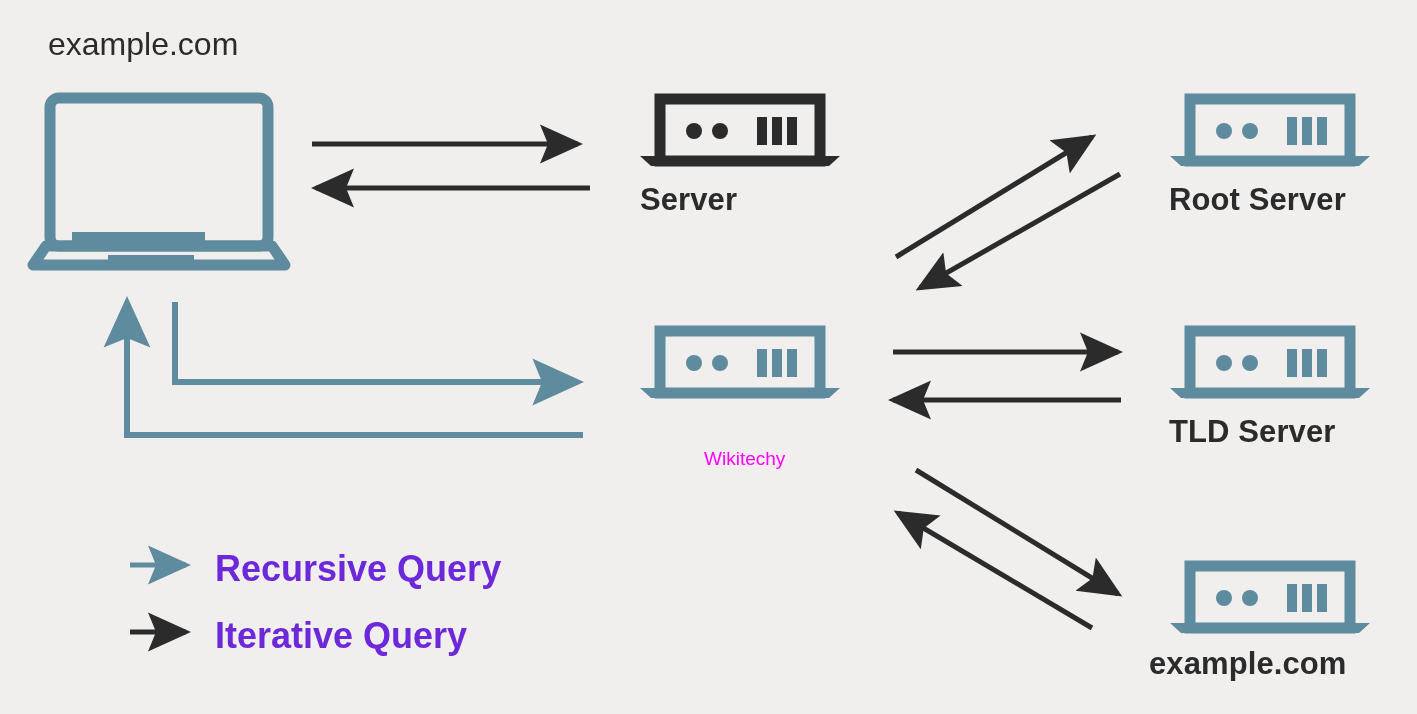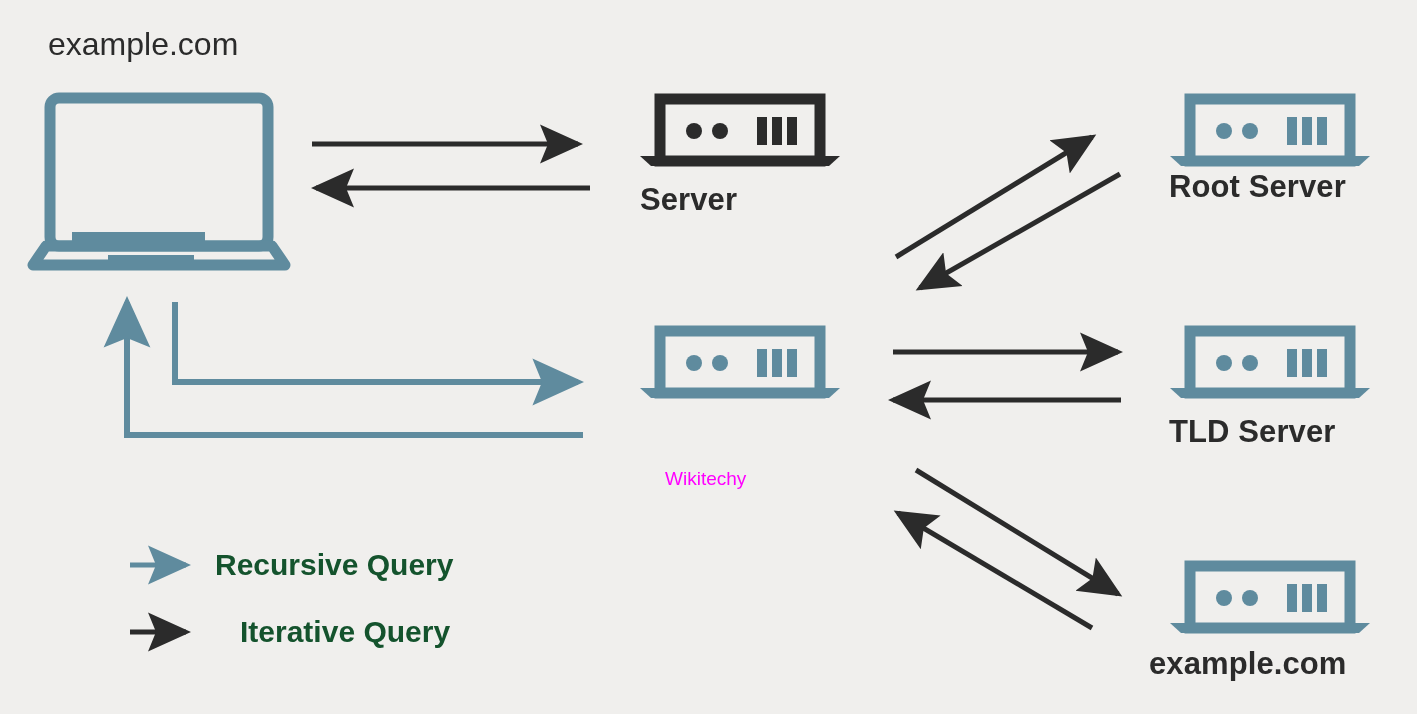--- a/index.html
+++ b/index.html
@@ -44,22 +44,22 @@
   }
   .watermark {
     position: absolute;
     color: #ff00ff;
     font-size: 19px;
     font-weight: 500;
     white-space: nowrap;
   }
   .legend-label {
     position: absolute;
-    color: #14532d;
-    font-size: 30px;
+    color: #6d28d9;
+    font-size: 36px;
     font-weight: 600;
     white-space: nowrap;
   }
 </style>
 </head>
 <body>
 
 <div id="stage">
 
   <svg id="diagram-svg" viewBox="0 0 1417 714">
@@ -150,26 +150,26 @@
     <line x1="1092" y1="628" x2="898" y2="513" stroke="#2b2b2b" stroke-width="5" marker-end="url(#arrow-dark)"></line>
 
     <line x1="130" y1="565" x2="186" y2="565" stroke="#5f8b9e" stroke-width="5" marker-end="url(#arrow-blue)"></line>
     <line x1="130" y1="632" x2="186" y2="632" stroke="#2b2b2b" stroke-width="5" marker-end="url(#arrow-dark)"></line>
   </svg>
 
   <div class="host-title" style="left:48px; top:26px;">example.com</div>
 
   <div class="node-label" style="left:640px; top:182px; width:200px;">Server</div>
 
-  <div class="node-label" style="left:1169px; top:169px; width:200px;">Root Server</div>
+  <div class="node-label" style="left:1169px; top:182px; width:200px;">Root Server</div>
 
 
-  <div class="watermark" style="left:665px; top:448px;margin-top:20px;">Wikitechy</div>
+  <div class="watermark" style="left:704px; top:448px;">Wikitechy</div>
 
   <div class="node-label" style="left:1169px; top:414px; width:200px;">TLD Server</div>
 
   <div class="node-label" style="left:1149px; top:646px; width:240px;">example.com</div>
 
   <div class="legend-label" style="left:215px; top:548px;">Recursive Query</div>
 
-  <div class="legend-label" style="left:215px; top:615px;margin-left:25px;">Iterative Query</div>
+  <div class="legend-label" style="left:215px; top:615px;">Iterative Query</div>
 
 </div>
 
 </body></html>

